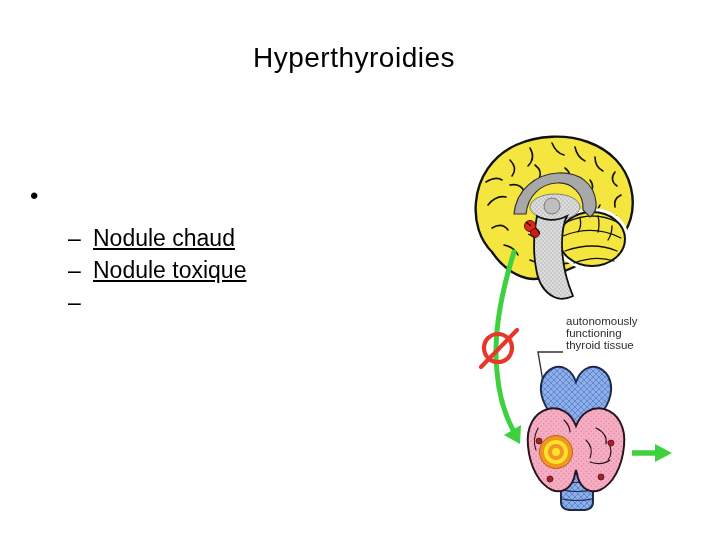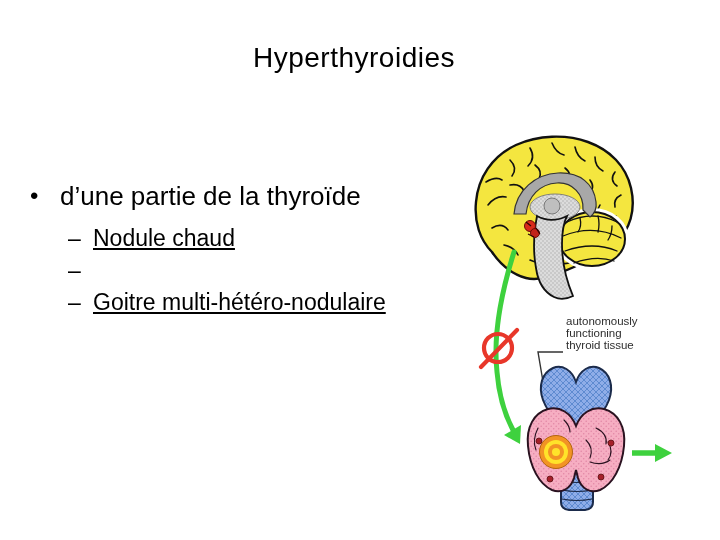--- a/index.html
+++ b/index.html
@@ -33,34 +33,33 @@
 <body>
 
 <div class="slide">
 
   <h1 class="title">Hyperthyroidies</h1>
 
   <div class="content">
     <div class="bullet-row">
       <span class="bullet-marker">•</span>
       <div class="bullet-text">
-        <div>d’une partie de la thyroïde</div>
       </div>
     </div>
     <div class="sub-list">
       <div class="sub-row">
         <span class="sub-marker">–</span>
         <span class="sub-text">Nodule chaud</span>
       </div>
       <div class="sub-row">
         <span class="sub-marker">–</span>
+        <span class="sub-text">Nodule toxique</span>
       </div>
       <div class="sub-row">
         <span class="sub-marker">–</span>
-        <span class="sub-text">Goitre multi-hétéro-nodulaire</span>
       </div>
     </div>
   </div>
 
   <svg class="figure" viewBox="0 0 280 430">
     <defs>
       <pattern id="stippleLight" width="4" height="4" patternUnits="userSpaceOnUse">
         <rect width="4" height="4" fill="#dcdcdc"></rect>
         <circle cx="1" cy="1" r="0.7" fill="#a8a8a8"></circle>
         <circle cx="3" cy="3" r="0.7" fill="#a8a8a8"></circle>

